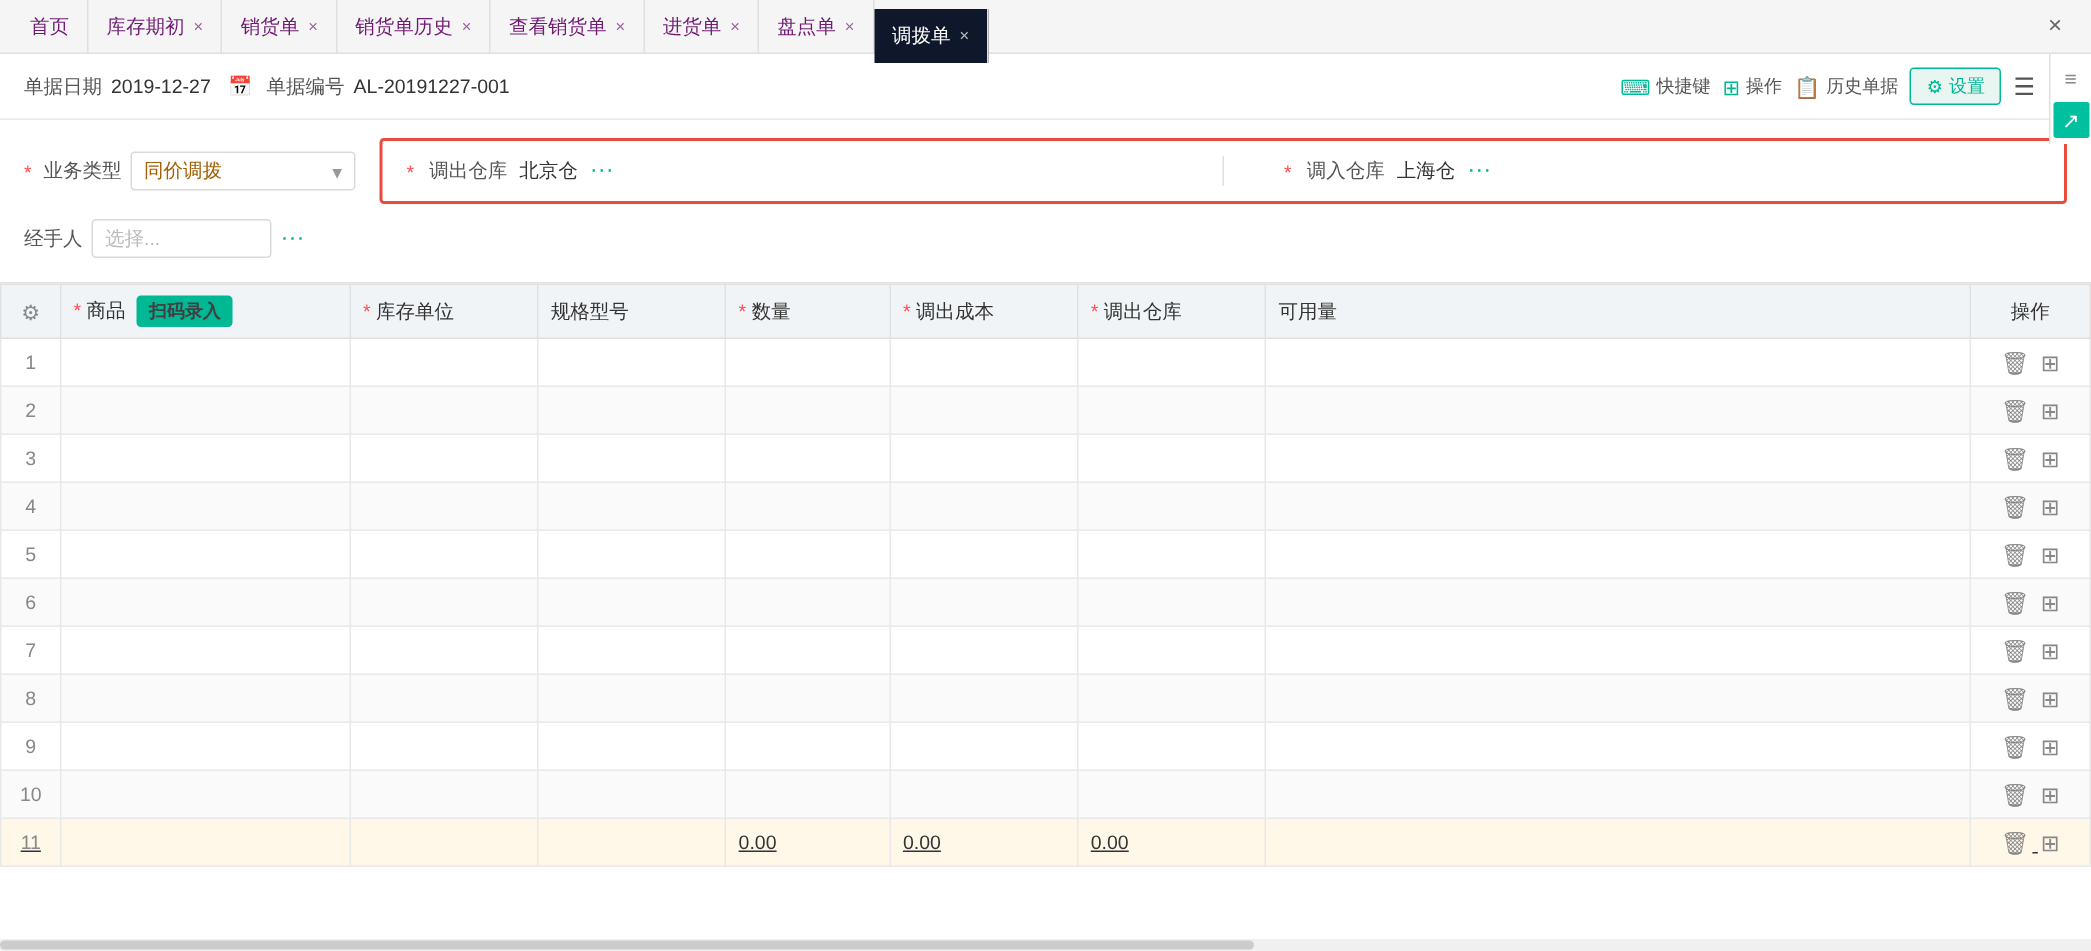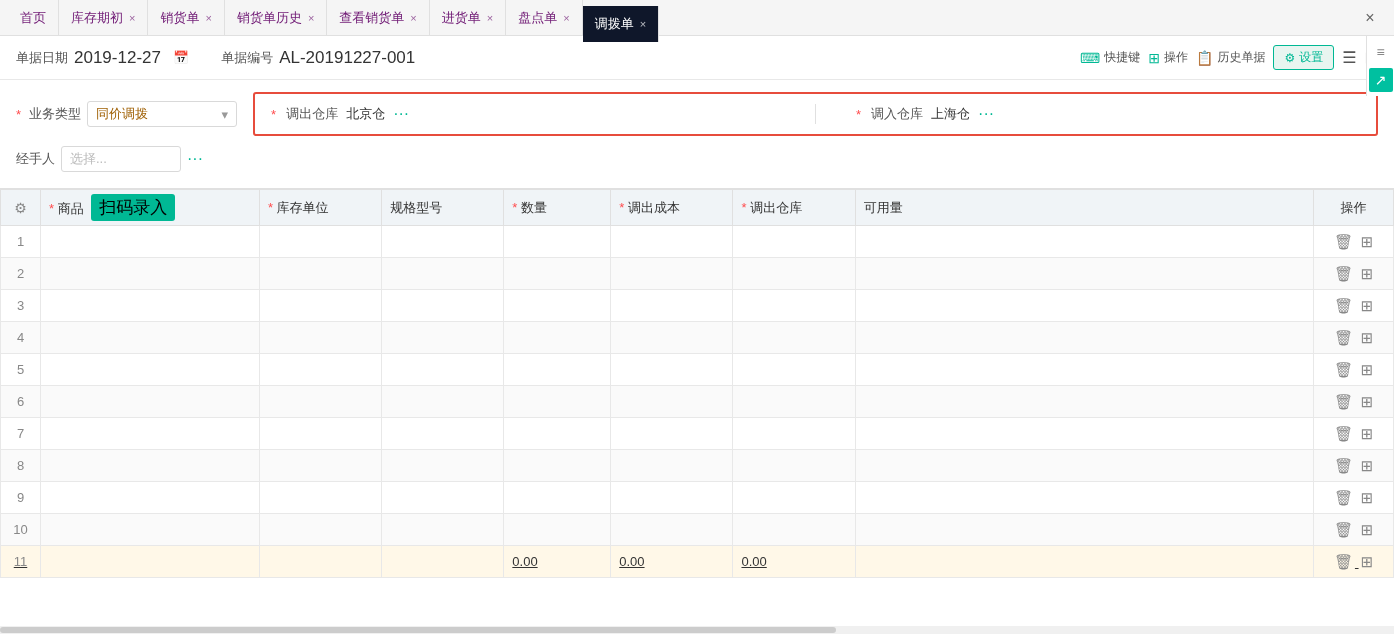--- a/index.html
+++ b/index.html
@@ -57,29 +57,29 @@
       display: flex;
       align-items: center;
       padding: 8px 16px;
       border-bottom: 1px solid #e8e8e8;
       background: #fff;
       height: 44px;
     }
     .toolbar-left {
       display: flex;
       align-items: center;
-      gap: 32px;
+      gap: 9px;
     }
     .toolbar-label {
       color: #555;
       font-size: 13px;
     }
     .toolbar-value {
       color: #333;
-      font-size: 17px;
+      font-size: 13px;
     }
     .calendar-icon {
       color: #00b894;
       margin-left: 6px;
       cursor: pointer;
     }
     .toolbar-right {
       margin-left: auto;
       display: flex;
       align-items: center;
@@ -271,27 +271,28 @@
     }
     .gear-btn {
       cursor: pointer;
       color: #888;
       font-size: 14px;
     }
 
     
     .scan-btn {
       background: #00b894;
-      color: #000000;
+      color: #404040;
       border: none;
       border-radius: 3px;
       padding: 2px 8px;
-      font-size: 17px;
+      font-size: 12px;
       cursor: pointer;
       margin-left: 4px;
+      font-weight: bold;
     }
 
     
     .right-panel {
       position: fixed;
       right: 0;
       top: 36px;
       width: 28px;
       background: #fff;
       border-left: 1px solid #e0e0e0;

